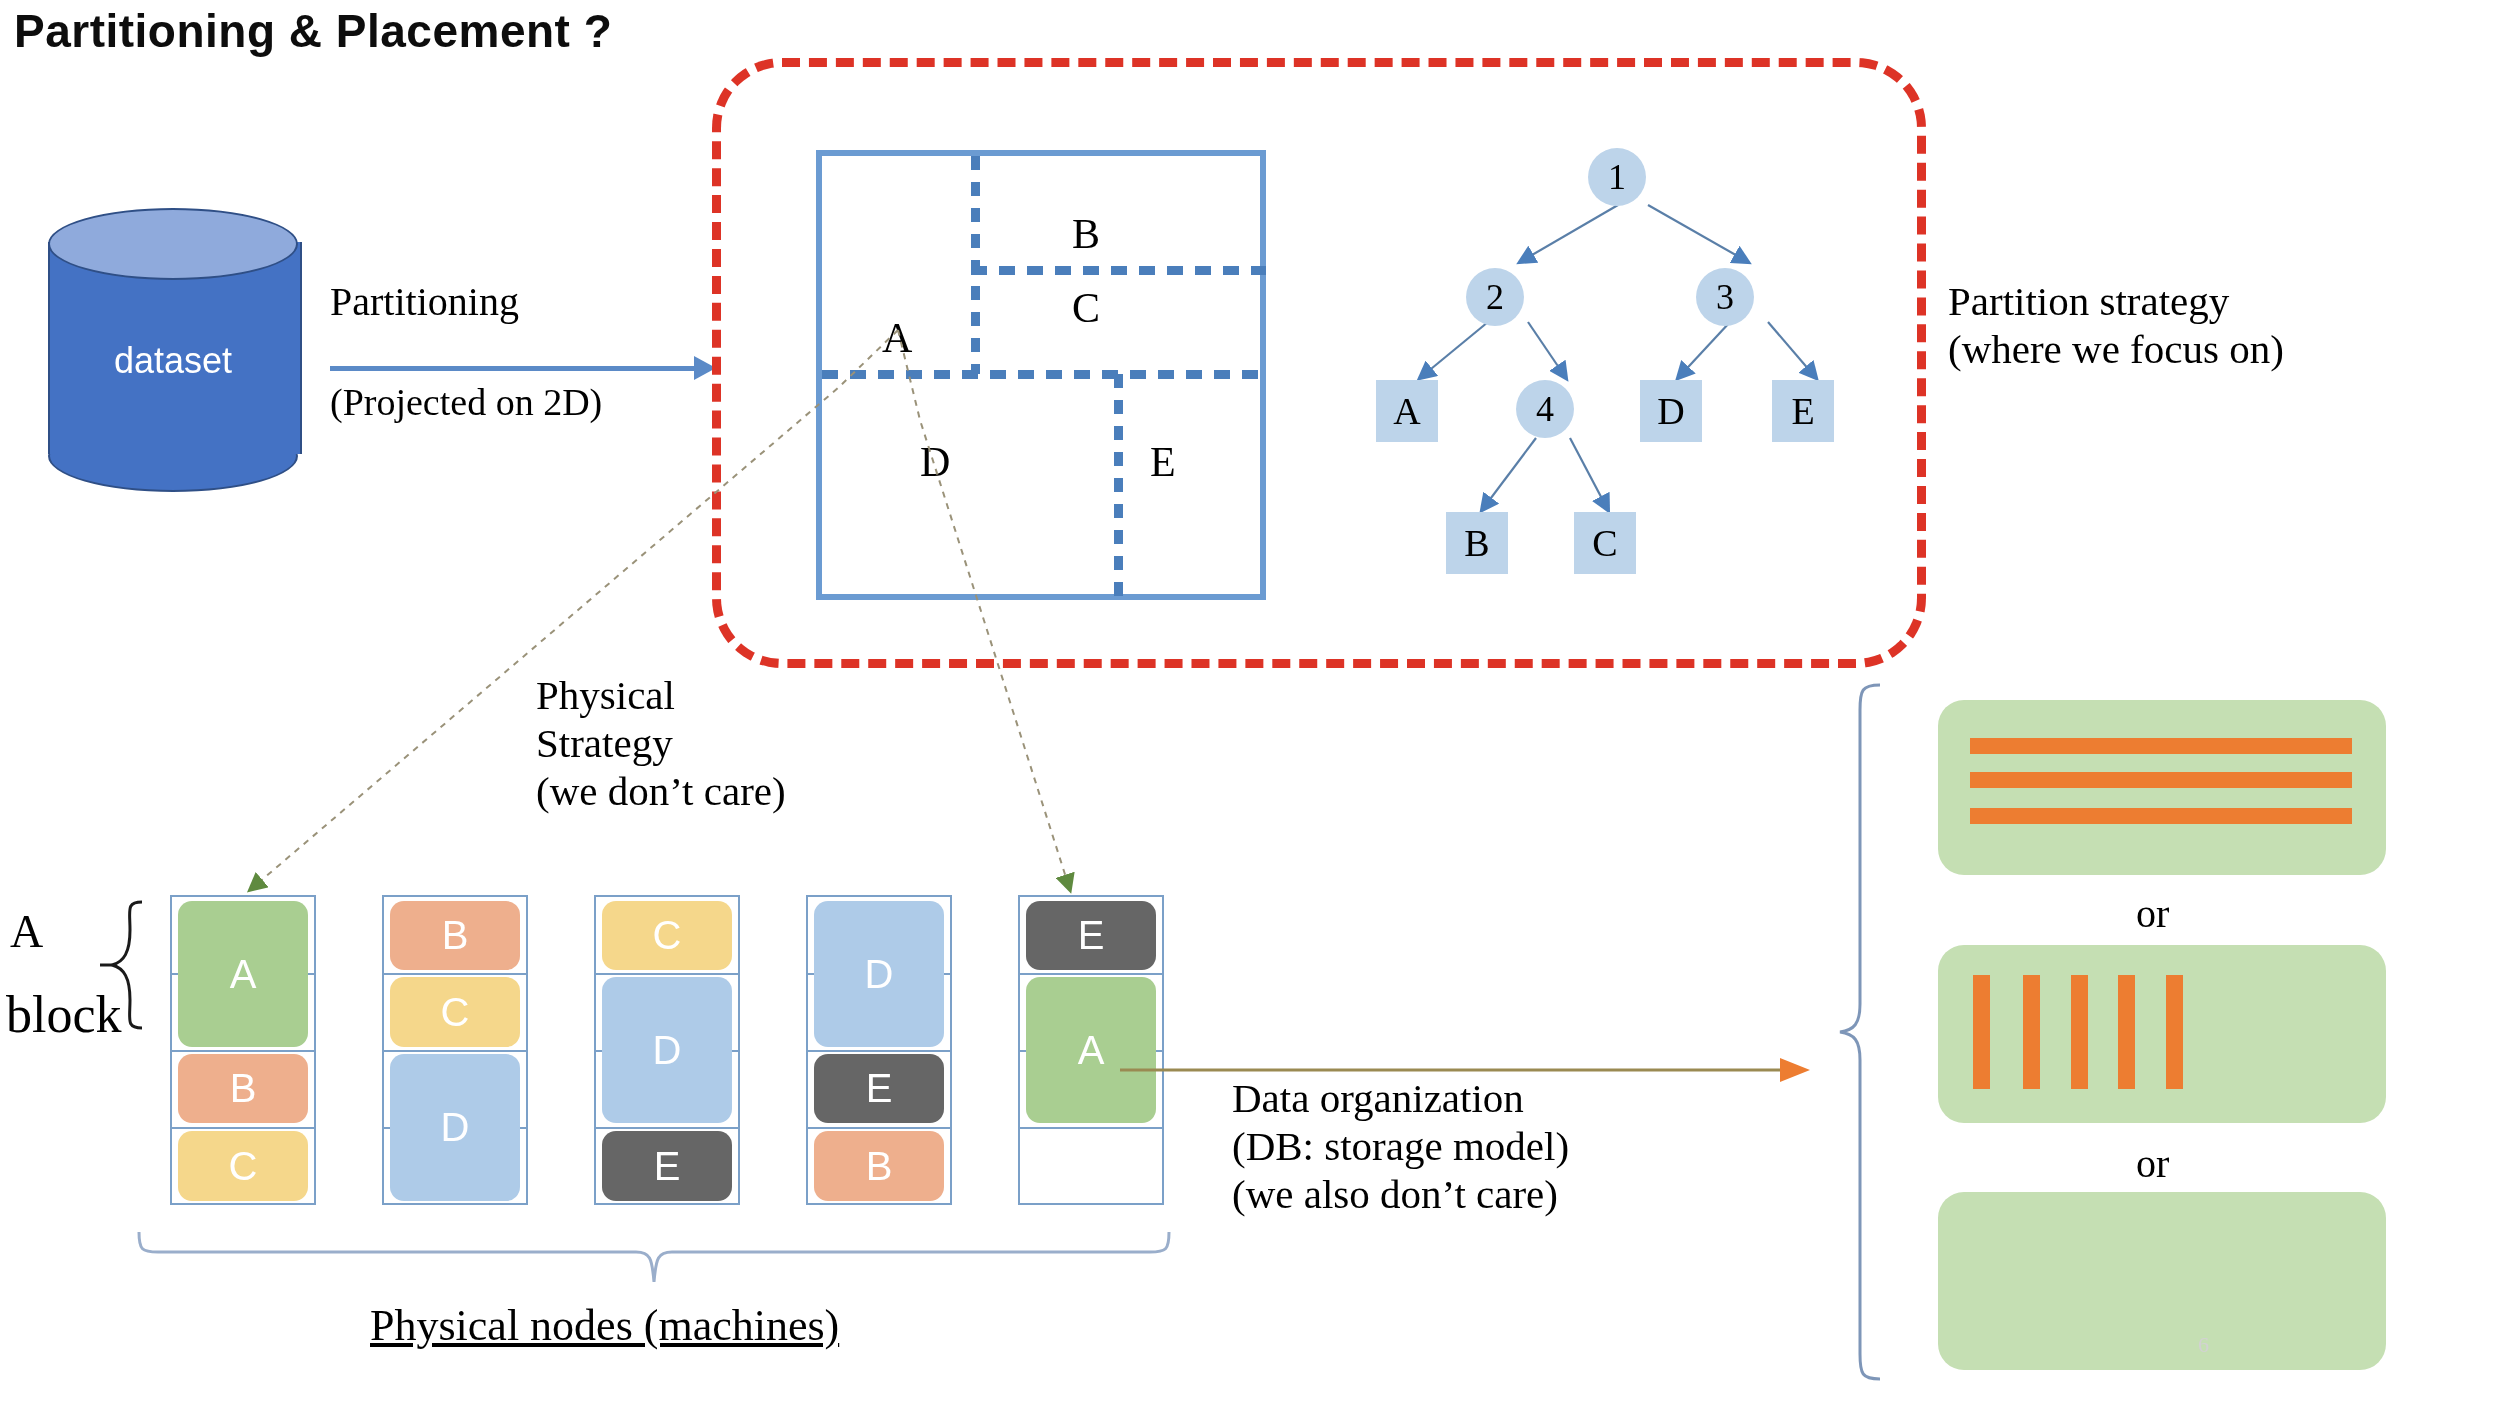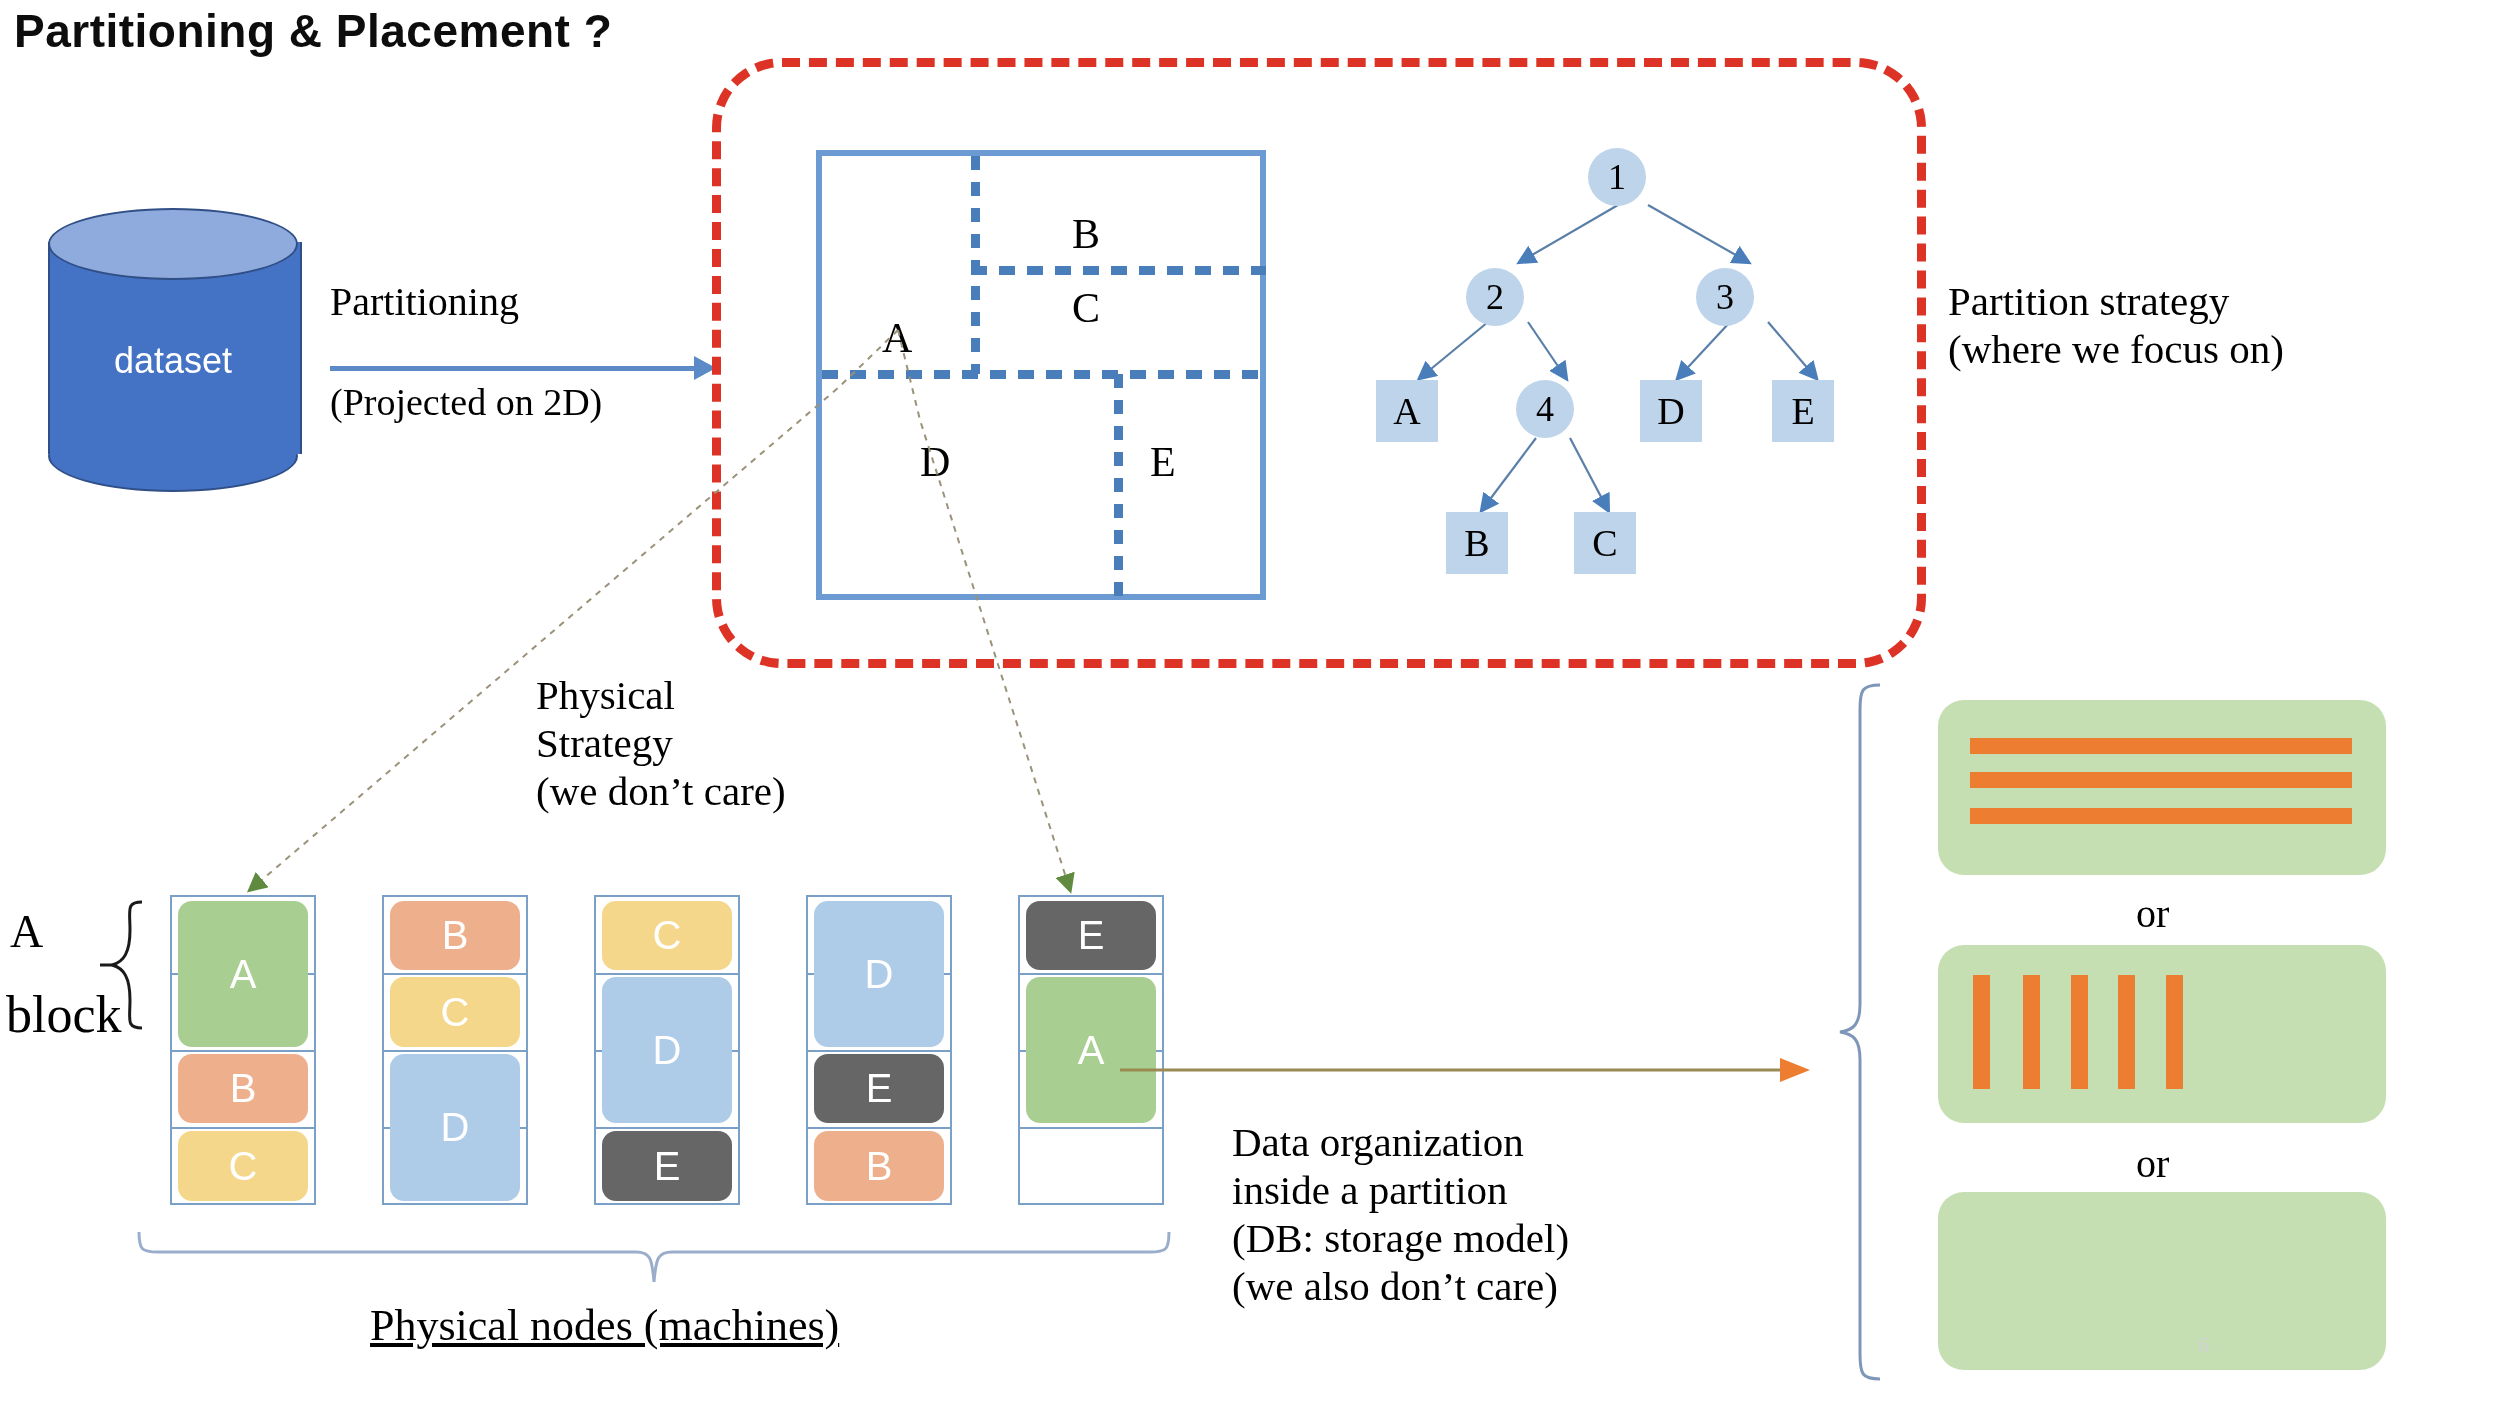--- a/index.html
+++ b/index.html
@@ -48,21 +48,21 @@
   
   .tnode{position:absolute;width:58px;height:58px;border-radius:50%;
     background:#bdd4ea;display:flex;align-items:center;justify-content:center;
     font-size:36px;line-height:1;}
   .tleaf{position:absolute;width:62px;height:62px;background:#bdd4ea;
     display:flex;align-items:center;justify-content:center;font-size:38px;line-height:1;}
 
   
   #partition-strategy{left:1948px;top:278px;font-size:41px;line-height:1.17;white-space:nowrap;}
   #placement-strategy{left:536px;top:672px;font-size:41px;line-height:1.17;}
-  #data-org{left:1232px;top:1075px;font-size:41px;line-height:1.17;margin-top:44px;}
+  #data-org{left:1232px;top:1075px;font-size:41px;line-height:1.17;}
 
   
   .node-col{position:absolute;width:146px;height:310px;
     border:2px solid #7ba0c8;box-sizing:border-box;background:#fff;}
   .node-slotline{position:absolute;left:0;width:142px;height:2px;background:#7ba0c8;}
   .blk{position:absolute;left:6px;width:130px;border-radius:14px;
     display:flex;align-items:center;justify-content:center;
     color:#fff;font-family:"Liberation Sans", sans-serif;font-size:40px;}
 
   
@@ -173,21 +173,20 @@
   </div>
 
   <div class="abs" id="placement-strategy">
     <div>Physical</div>
     <div>Strategy</div>
     <div>(we don’t care)</div>
   </div>
 
   <div class="abs" id="data-org">
     <div>Data organization</div>
-    <div>inside a partition</div>
     <div>(DB: storage model)</div>
     <div>(we also don’t care)</div>
   </div>
 
   <svg class="abs" style="left:0px;top:300px;width:1200px;height:640px;" viewBox="0 0 1200 640">
     <defs>
       <marker id="gtri" markerWidth="10" markerHeight="10" refX="8" refY="5" orient="auto">
         <path d="M0,0 L10,5 L0,10 z" fill="#5f8a3f"></path>
       </marker>
     </defs>

